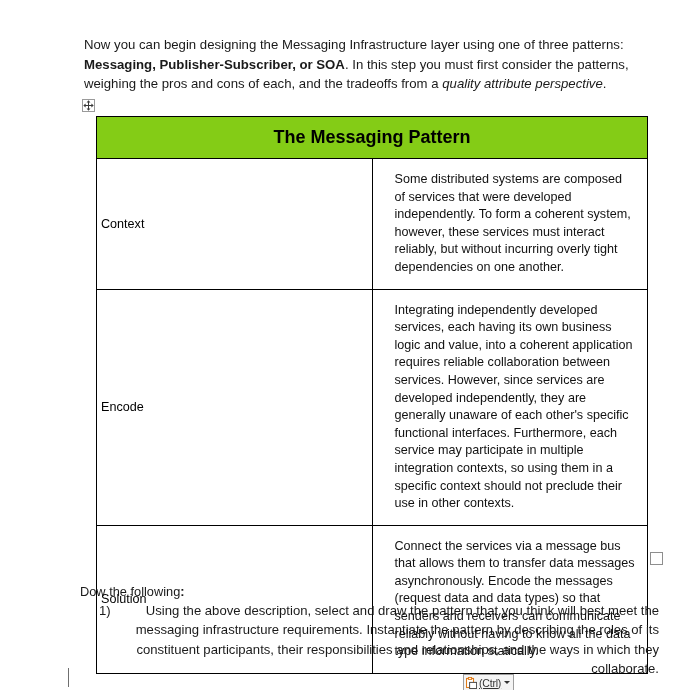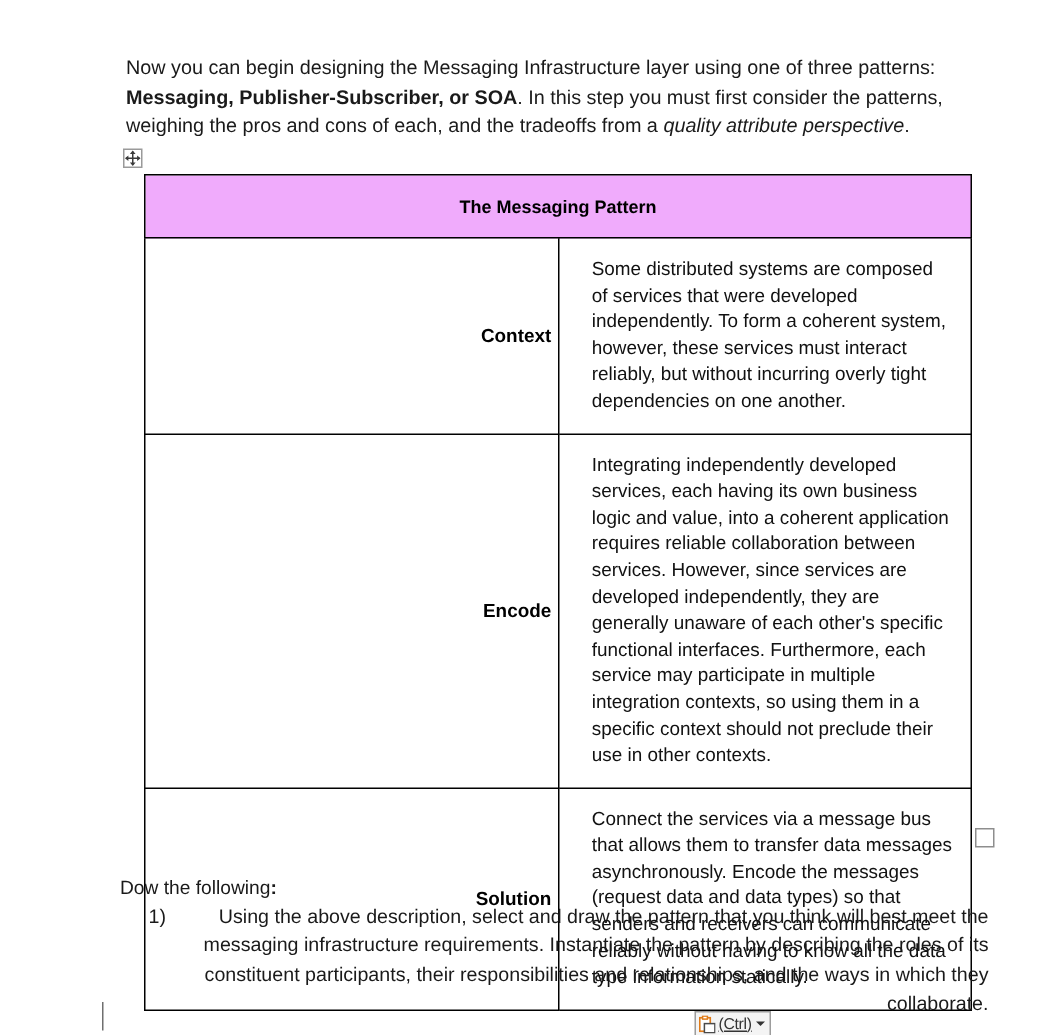--- a/index.html
+++ b/index.html
@@ -58,32 +58,32 @@
     width: 552px;
     border-collapse: collapse;
     table-layout: fixed;
   }
   .pattern-table td, .pattern-table th {
     border: 1.5px solid #000000;
     vertical-align: middle;
     box-sizing: border-box;
   }
   .tbl-header {
-    background: #f0abfc;
+    background: #84cc16;
     text-align: center;
     font-weight: bold;
-    font-size: 12px;
+    font-size: 18px;
     height: 42px;
     padding: 6px 4px;
     color: #000;
   }
   .label-cell {
     width: 115px;
-    text-align: right;
-    font-weight: bold;
+    text-align: left;
+    font-weight: normal;
     font-size: 12.6px;
     padding: 6px 4px;
   }
   .body-cell {
     padding: 12px 12px 12px 22px;
     font-size: 12.6px;
     line-height: 17.6px;
     text-align: left;
     color: #111;
   }

